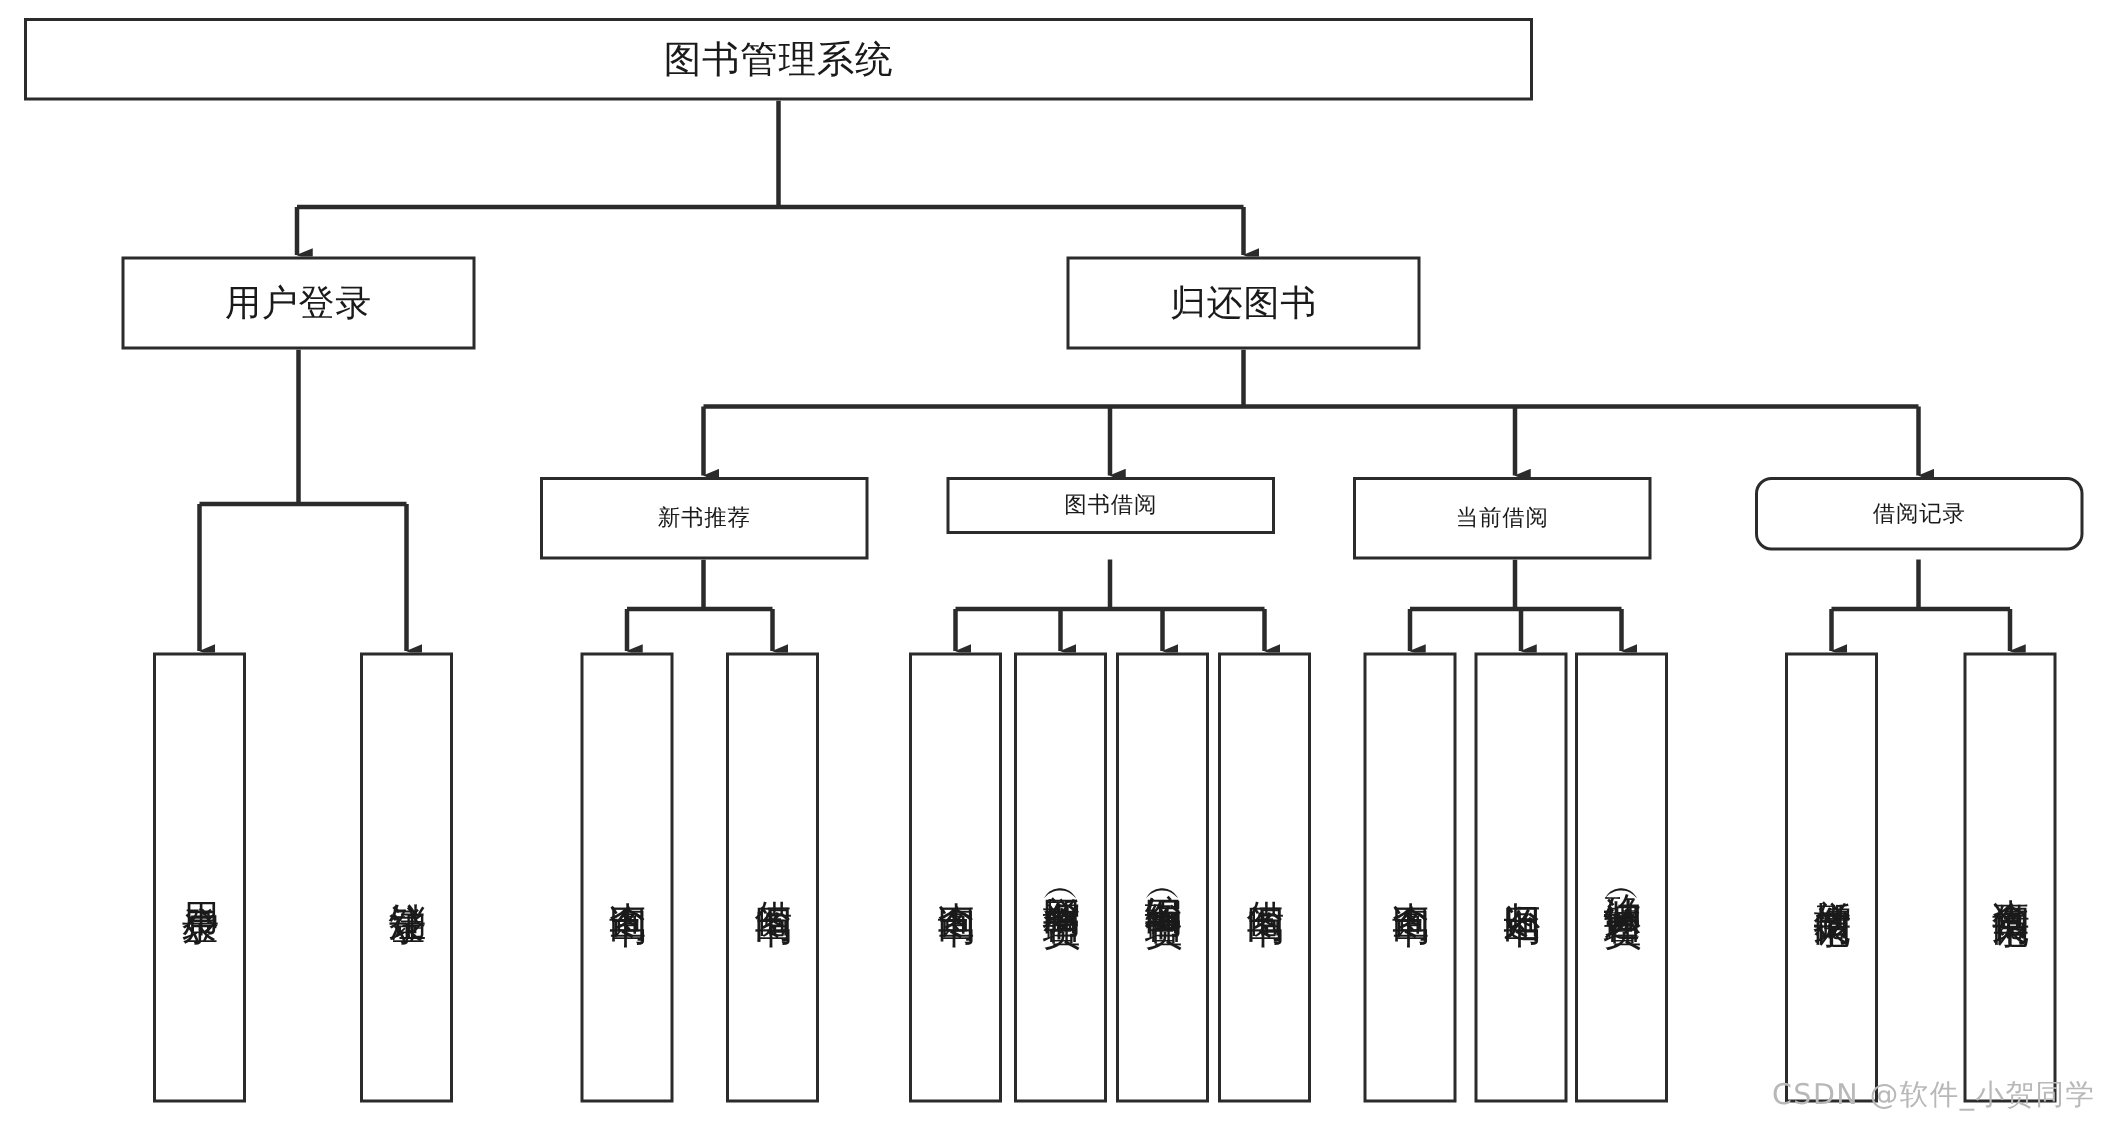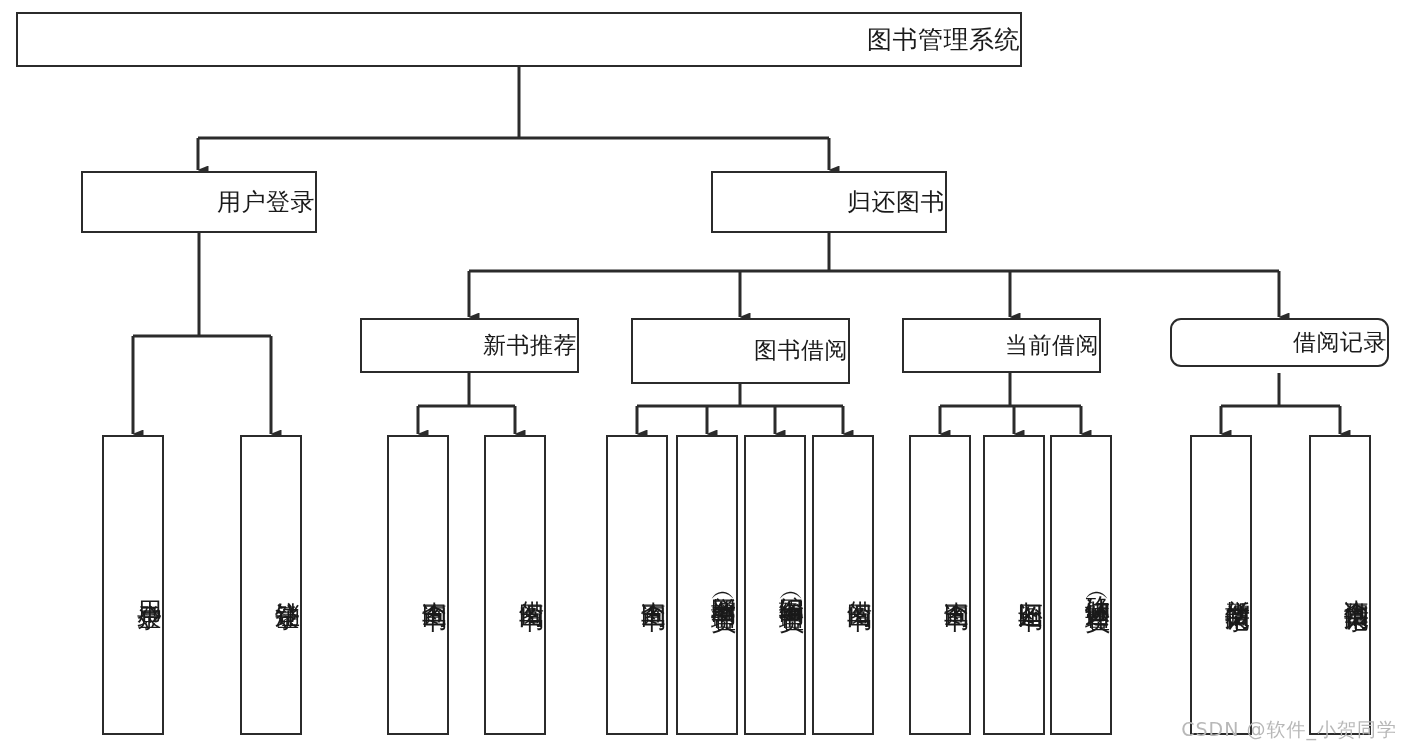--- a/index.html
+++ b/index.html
@@ -24,33 +24,33 @@
     width: 1405px;
     height: 747px;
   }
   .node-box {
     position: absolute;
     box-sizing: border-box;
     background: #ffffff;
     border: 2px solid #2b2b2b;
     display: flex;
     align-items: center;
-    justify-content: flex-end;
+    justify-content: center;
     overflow: hidden;
   }
   .node-label {
     color: #1a1a1a;
     text-align: center;
     line-height: 1.28;
     white-space: nowrap;
     letter-spacing: 0.5px;
   }
   .level0 .node-label { font-size: 25px; }
   .level1 .node-label { font-size: 24px; }
-  .level2 .node-label { font-size: 23px; }
+  .level2 .node-label { font-size: 15px; }
   .leaf .node-label {
     writing-mode: vertical-rl;
     text-orientation: upright;
     font-size: 25px;
     line-height: 1.05;
     letter-spacing: 2px;
     white-space: normal;
     max-height: 100%;
   }
   #watermark {
@@ -118,21 +118,21 @@
       </div>
       <div class="node-box level1" style="left: 81px; top: 171px; width: 236px; height: 62px;">
         <span class="node-label">用户登录</span>
       </div>
       <div class="node-box level1" style="left: 711px; top: 171px; width: 236px; height: 62px;">
         <span class="node-label">归还图书</span>
       </div>
       <div class="node-box level2" style="left: 360px; top: 318px; width: 219px; height: 55px;">
         <span class="node-label">新书推荐</span>
       </div>
-      <div class="node-box level2" style="left: 631px; top: 318px; width: 219px; height: 66px;">
+      <div class="node-box level2" style="left: 631px; top: 318px; width: 219px; height: 38px;">
         <span class="node-label">图书借阅</span>
       </div>
       <div class="node-box level2" style="left: 902px; top: 318px; width: 199px; height: 55px;">
         <span class="node-label">当前借阅</span>
       </div>
       <div class="node-box level2" style="left: 1170px; top: 318px; width: 219px; height: 49px; border-radius: 11px;">
         <span class="node-label">借阅记录</span>
       </div>
       <div class="node-box leaf" style="left: 102px; top: 435px; width: 62px; height: 300px;">
         <span class="node-label">用户登录</span>

